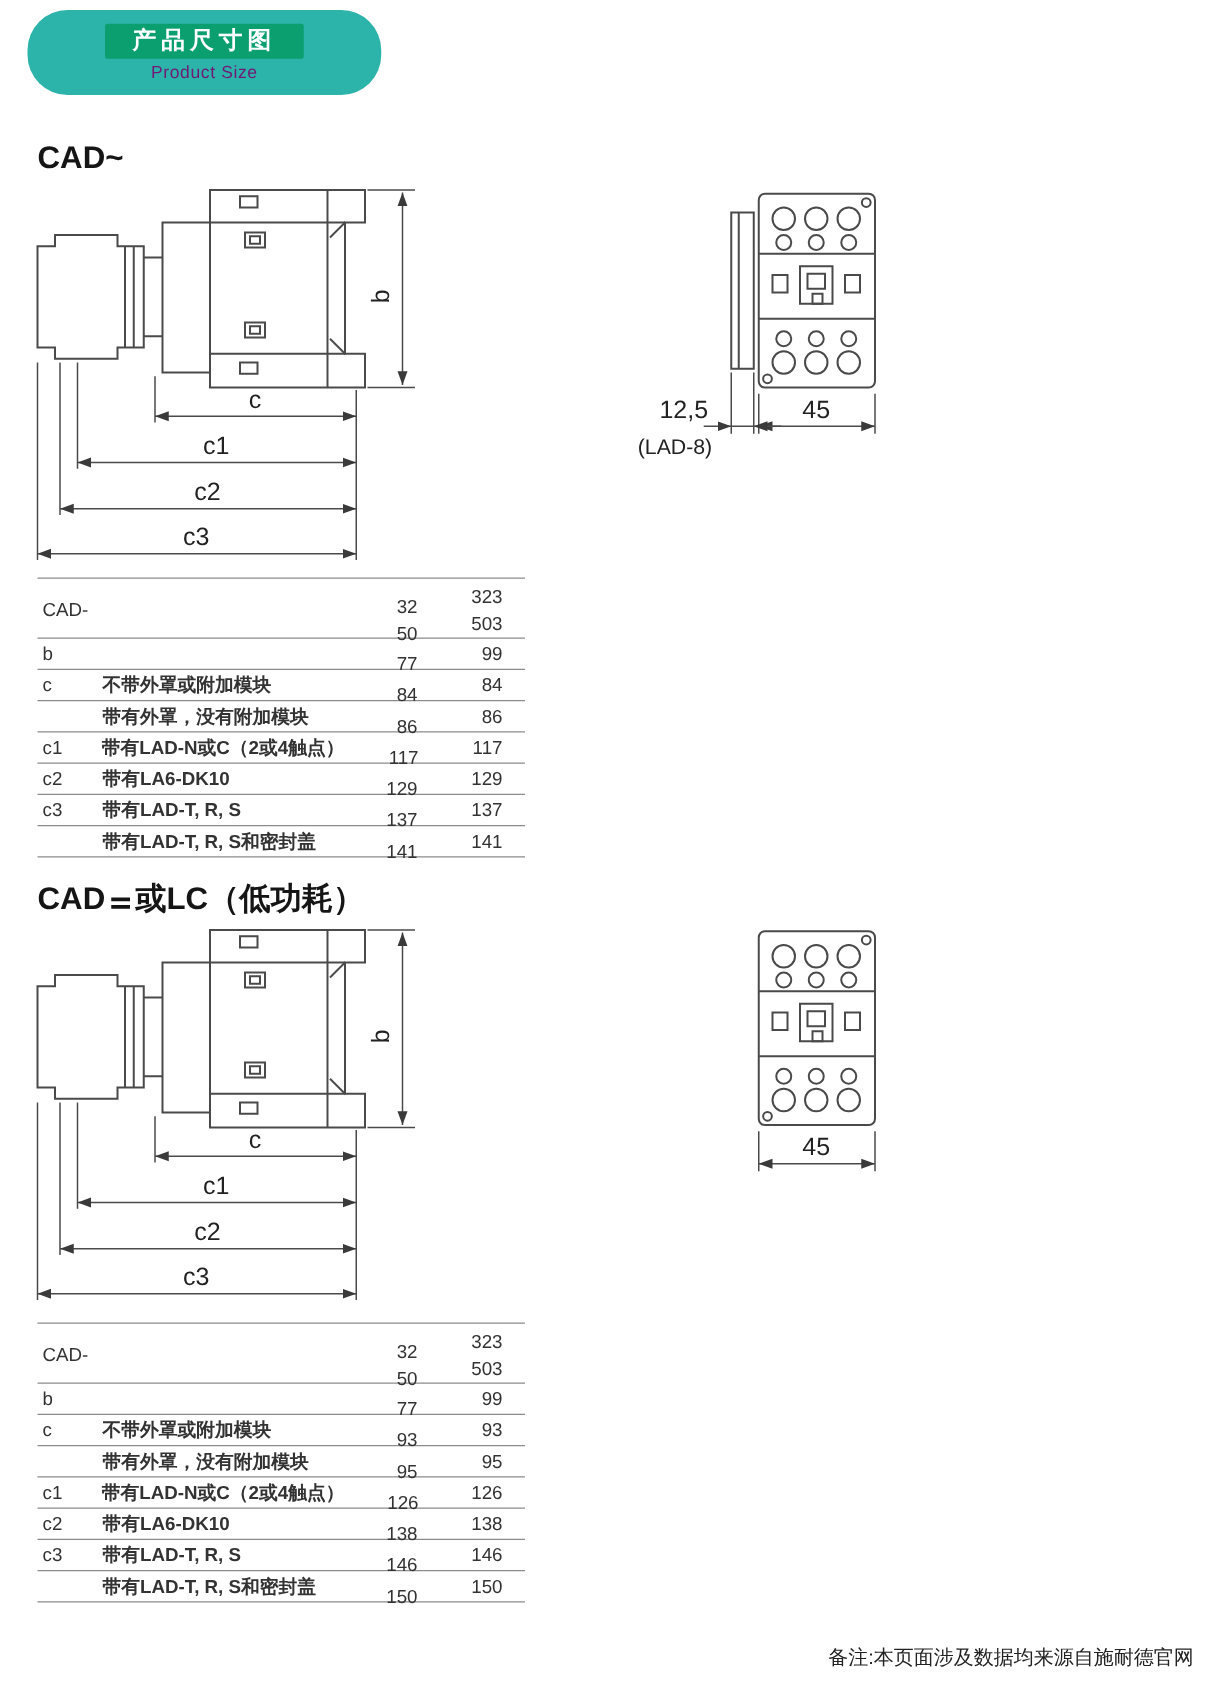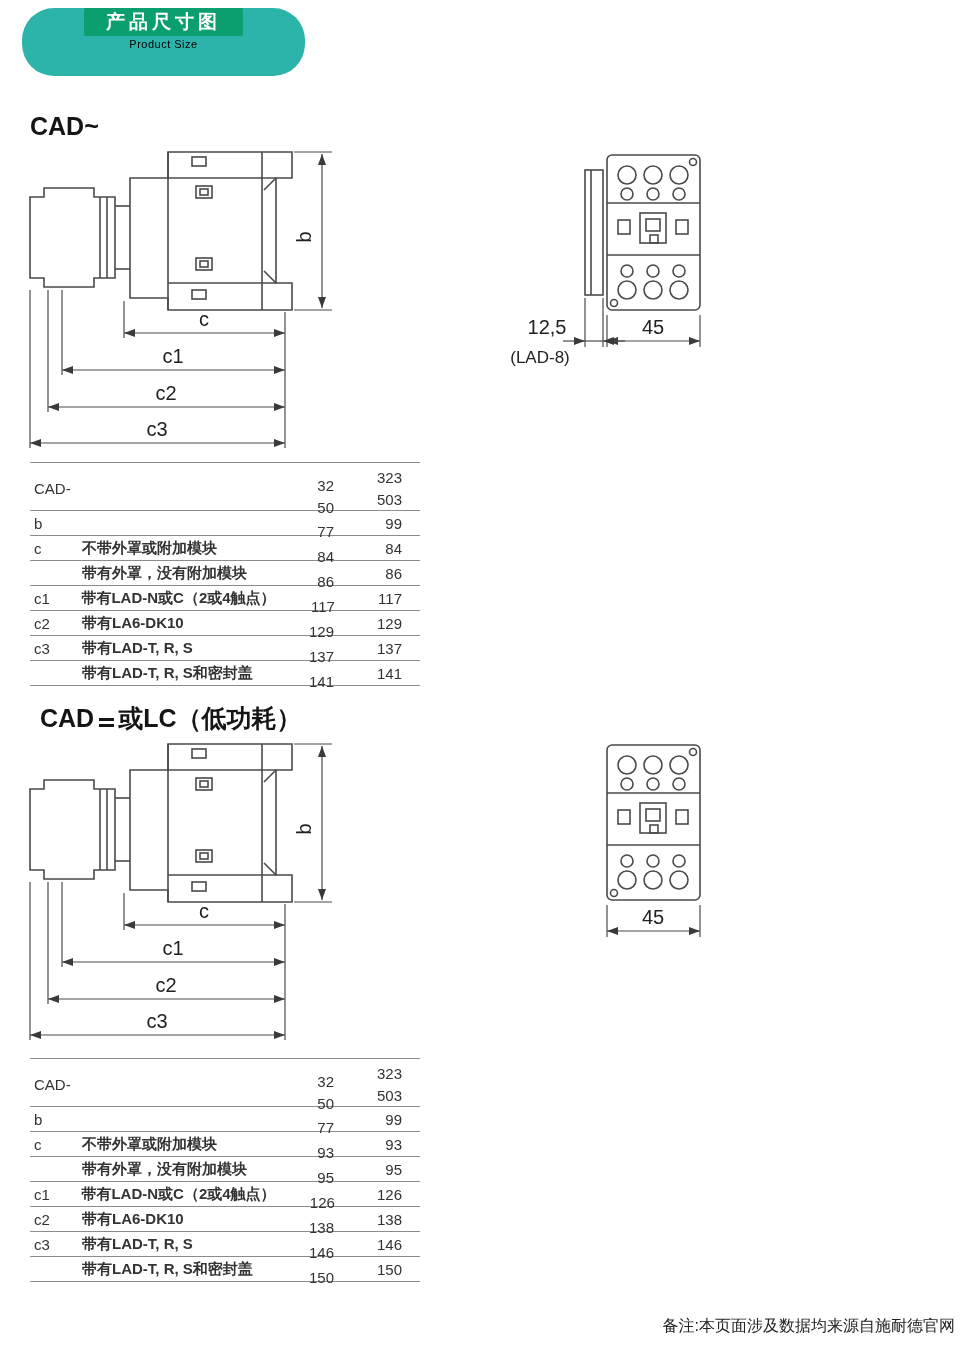--- a/index.html
+++ b/index.html
@@ -2,24 +2,24 @@
 <html style="--badge-outer: #2db4aa; --badge-inner: #0b9e6f;"><head>
 <meta charset="utf-8">
 <style>
   html,body{margin:0;padding:0;background:#ffffff;}
   body{font-family:"Liberation Sans","DejaVu Sans",sans-serif;color:#333;}
   .page{position:relative;width:980px;height:1364px;background:#fff;overflow:hidden;}
 
   
   .badge{position:absolute;left:22px;top:8px;width:283px;height:68px;
          background:var(--badge-outer,#2db4aa);border-radius:32px;
-         display:flex;flex-direction:column;align-items:center;justify-content:flex-start;}
+         display:flex;flex-direction:column;align-items:center;justify-content:center;}
   .badge-inner{background:var(--badge-inner,#0b9e6f);color:#fff;font-size:19px;font-weight:bold;
          letter-spacing:4px;padding:3px 22px;border-radius:2px;line-height:22px;}
-  .badge-sub{color:#000000;font-size:11px;margin-top:2px;letter-spacing:0.5px;}
+  .badge-sub{color:#701a75;font-size:14px;margin-top:2px;letter-spacing:0.5px;}
 
   .section-title{position:absolute;font-size:25px;font-weight:bold;color:#151515;white-space:nowrap;}
   .dc-icon{display:inline-block;width:15px;height:11px;margin:0 4px 0 5px;position:relative;}
   .dc-icon::before{content:"";position:absolute;left:0;right:0;top:2px;height:2.5px;background:#151515;}
   .dc-icon::after{content:"";position:absolute;left:0;right:0;top:8px;height:2.5px;background:#151515;}
 
   .svg-wrap{position:absolute;}
   svg text{font-family:"Liberation Sans","DejaVu Sans",sans-serif;font-size:20px;fill:#222;}
   svg text.small{font-size:17px;}
 
@@ -203,21 +203,21 @@
       <span class="tc v2">137</span>
     </div>
     <div class="trow">
       <span class="tc key"></span>
       <span class="tc desc">带有LAD-T, R, S和密封盖</span>
       <span class="tc v1">141</span>
       <span class="tc v2">141</span>
     </div>
   </div>
 
-  <div class="section-title" style="left:40px;top:702px;">
+  <div class="section-title" style="left:30px;top:702px;">
     <span>CAD</span><span class="dc-icon"></span><span>或LC（低功耗）</span>
   </div>
 
   <div class="svg-wrap" style="left:20px;top:732px;">
     <svg width="340" height="320" viewBox="0 0 340 320">
       <defs>
         <marker id="arr-s2" markerWidth="12" markerHeight="10" refX="11" refY="5" orient="auto-start-reverse" markerUnits="userSpaceOnUse">
           <path d="M0,1 L11,5 L0,9 Z" fill="#3a3a3a"></path>
         </marker>
       </defs>

